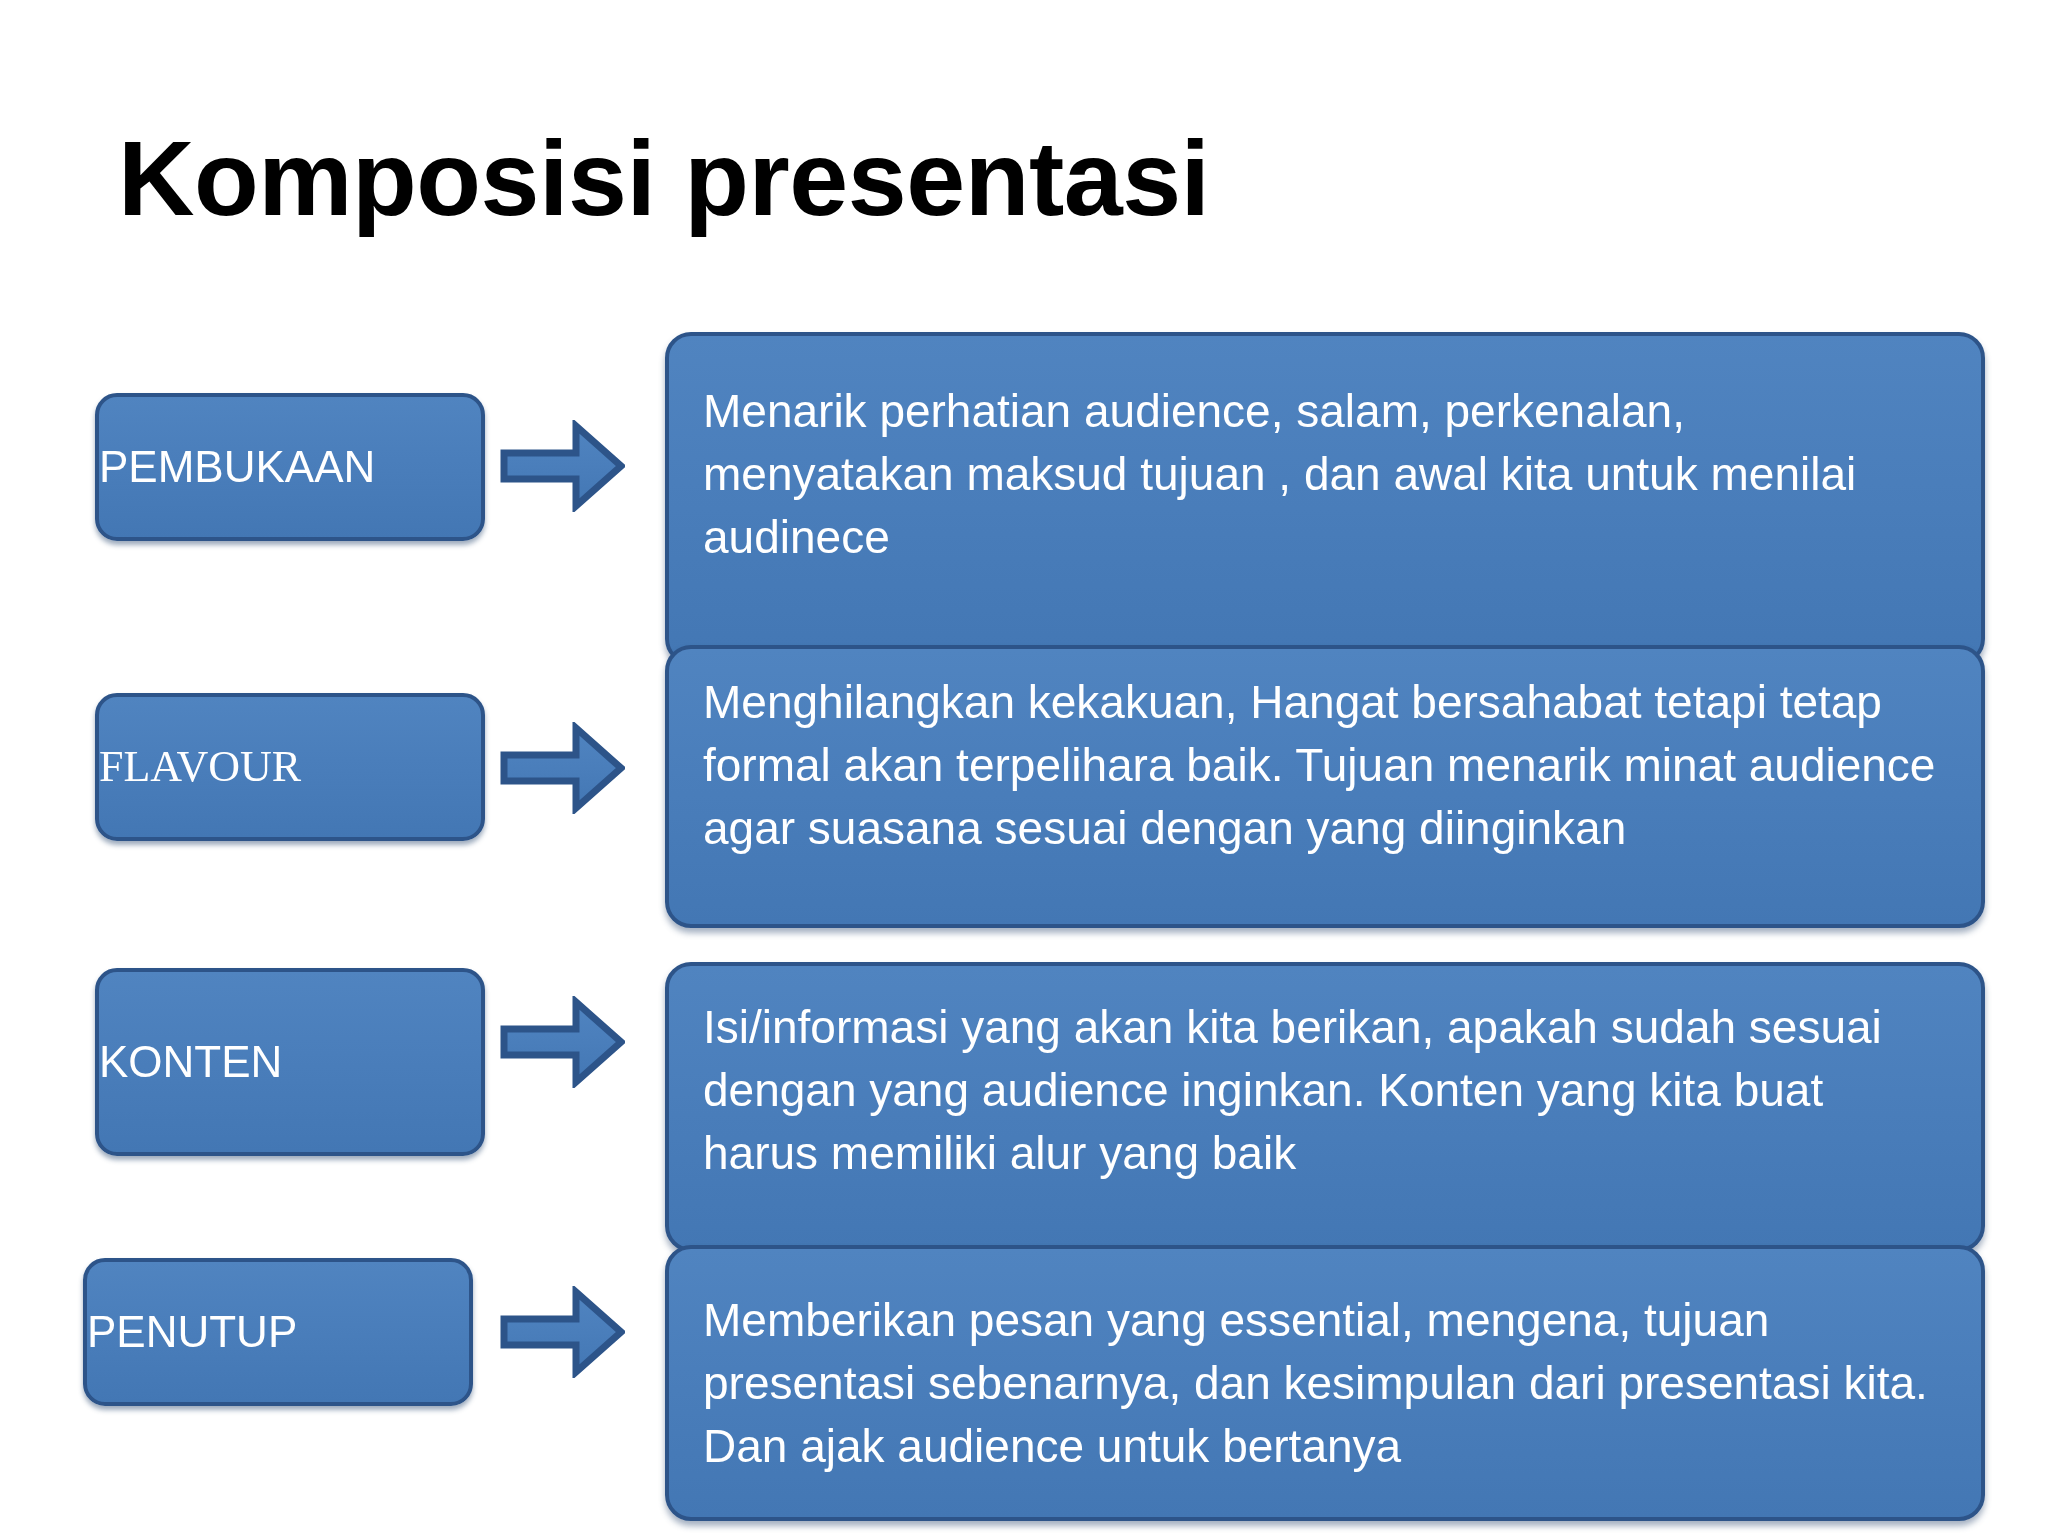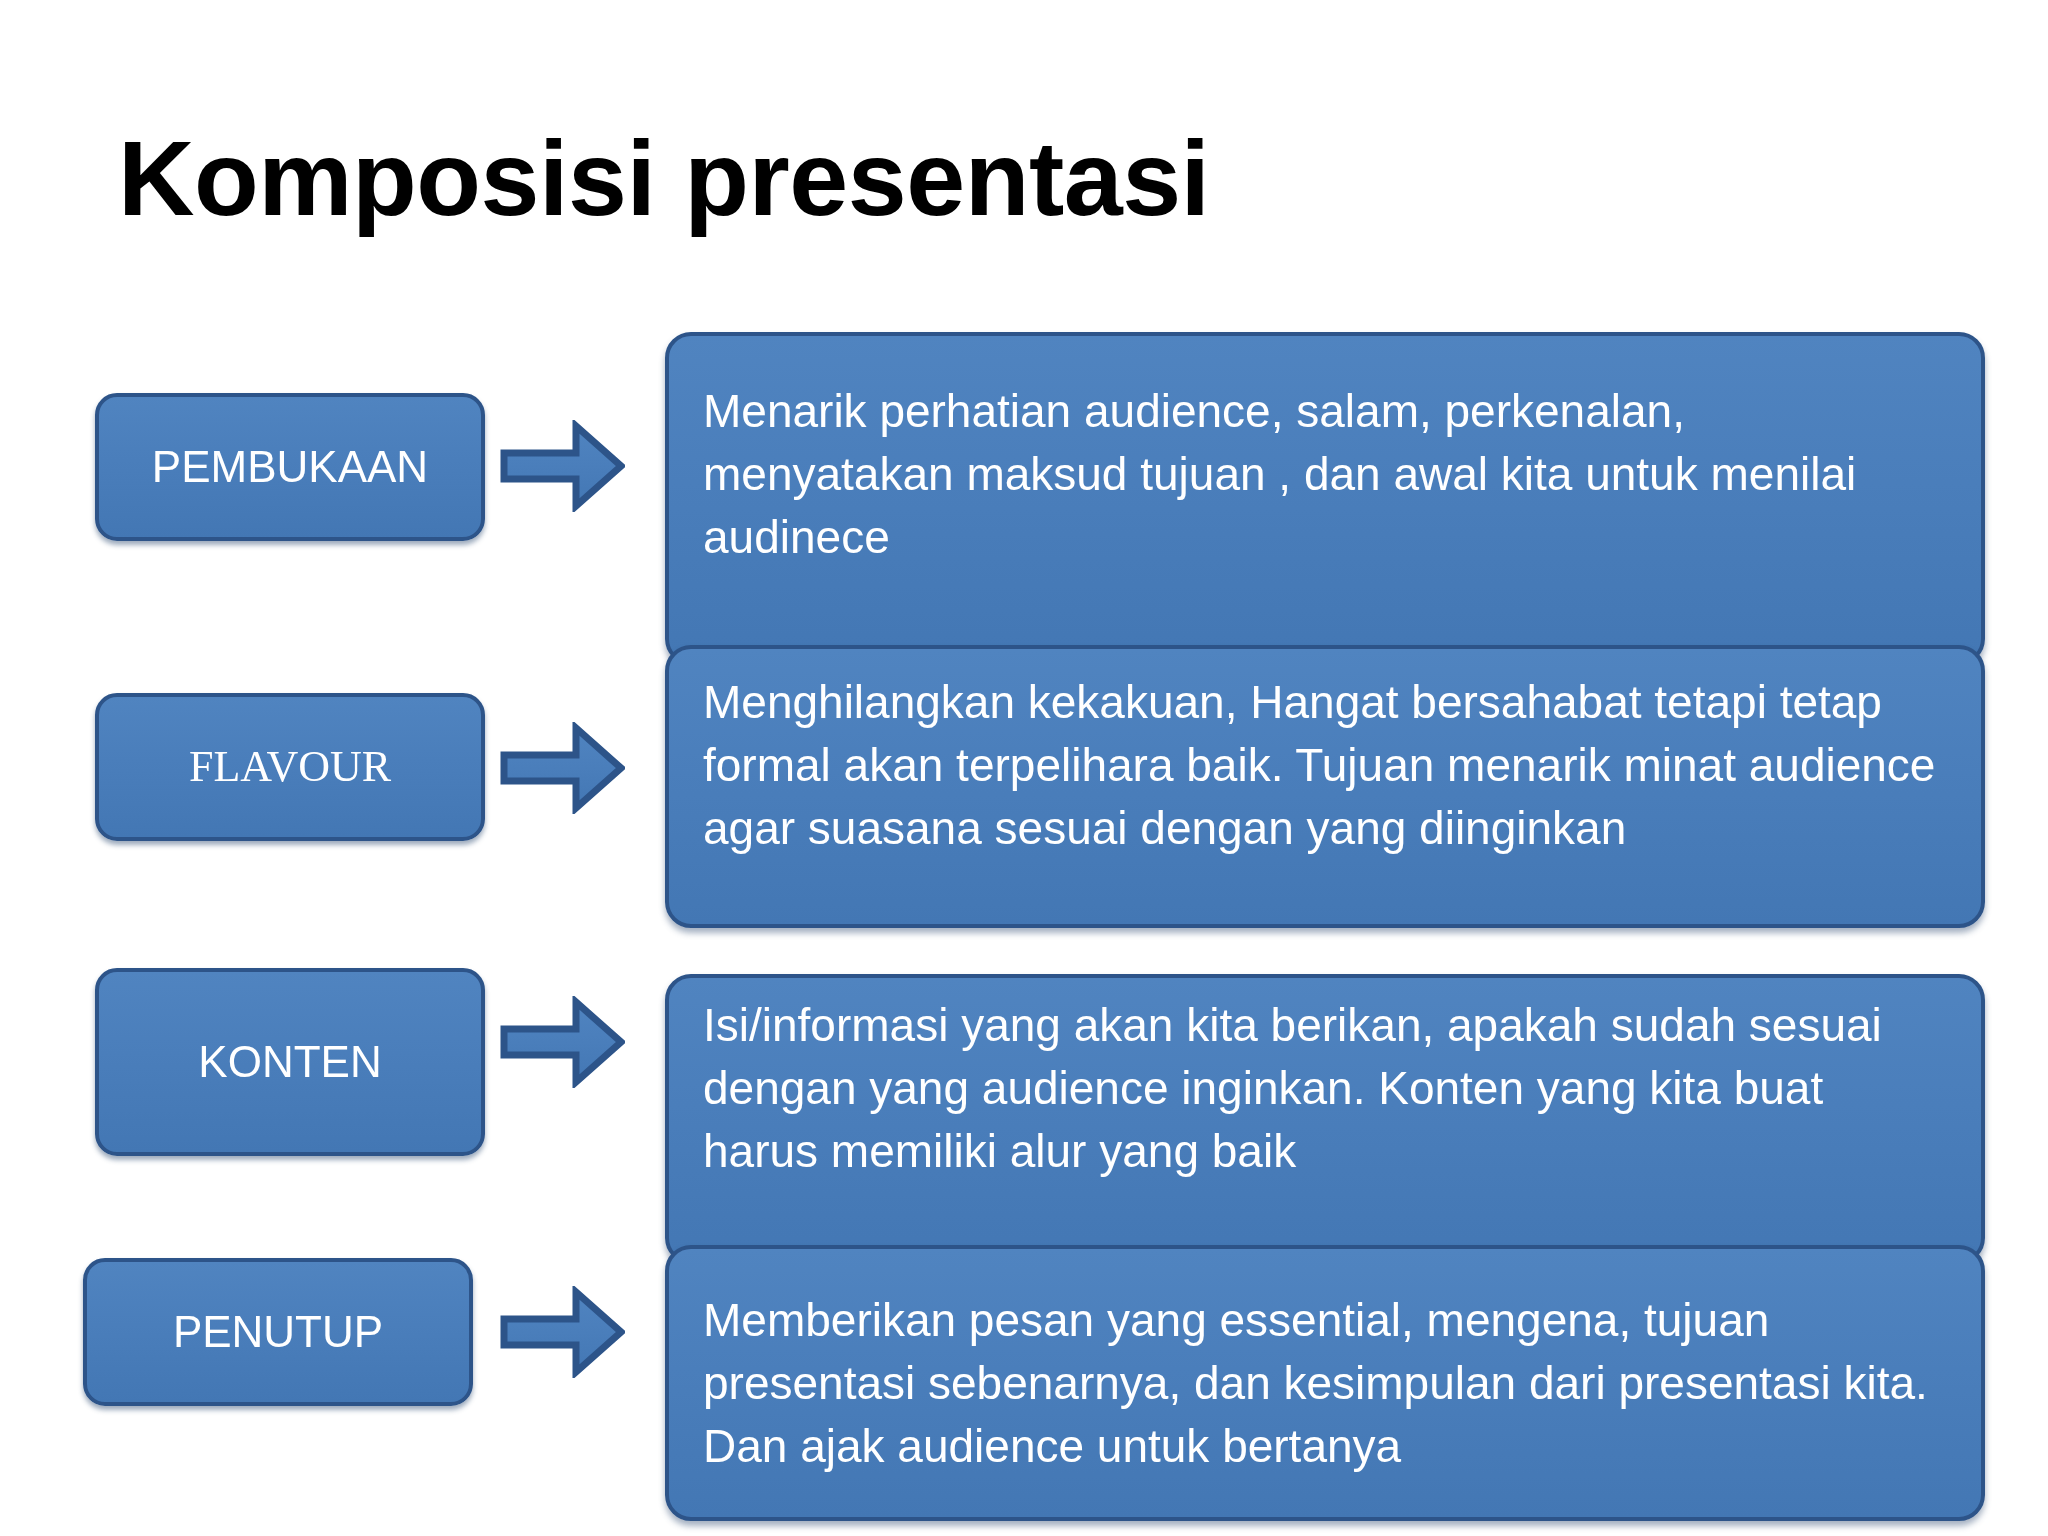--- a/index.html
+++ b/index.html
@@ -47,21 +47,21 @@
   
   .label-box {
     position: absolute;
     box-sizing: border-box;
     background: linear-gradient(to bottom, #5084c0 0%, #4a7ebb 45%, #4377b4 100%);
     border: 4px solid #2d5489;
     border-radius: 22px;
     box-shadow: 0 4px 5px rgba(40,70,110,0.45);
     display: flex;
     align-items: center;
-    justify-content: center;
+    justify-content: flex-start;
   }
   .label-box .label-text {
     color: #ffffff;
     font-size: 44px;
     line-height: 50px;
     font-weight: 400;
     text-align: center;
     white-space: nowrap;
   }
 
@@ -165,21 +165,21 @@
           <linearGradient id="ag3" x1="0" y1="0" x2="0" y2="1">
             <stop offset="0%" stop-color="#5084c0"></stop>
             <stop offset="50%" stop-color="#4a7ebb"></stop>
             <stop offset="100%" stop-color="#4377b4"></stop>
           </linearGradient>
         </defs>
         <polygon points="4,33 76,33 76,6 121,46 76,86 76,59 4,59" fill="url(#ag3)" stroke="#2d5489" stroke-width="7" stroke-linejoin="miter"></polygon>
       </svg>
     </div>
 
-    <div class="content-box" style="left:665px; top:962px; width:1320px; height:290px; padding-top:16px;margin-top:12px;">
+    <div class="content-box" style="left:665px; top:962px; width:1320px; height:290px; padding-top:30px;">
       <div class="content-text">Isi/informasi yang akan kita berikan, apakah sudah sesuai dengan yang audience inginkan. Konten yang kita buat harus memiliki alur yang baik</div>
     </div>
   </div>
 
   <div class="row">
 
     <div class="label-box" style="left:83px; top:1258px; width:390px; height:148px;">
       <span class="label-text">PENUTUP</span>
     </div>
 

